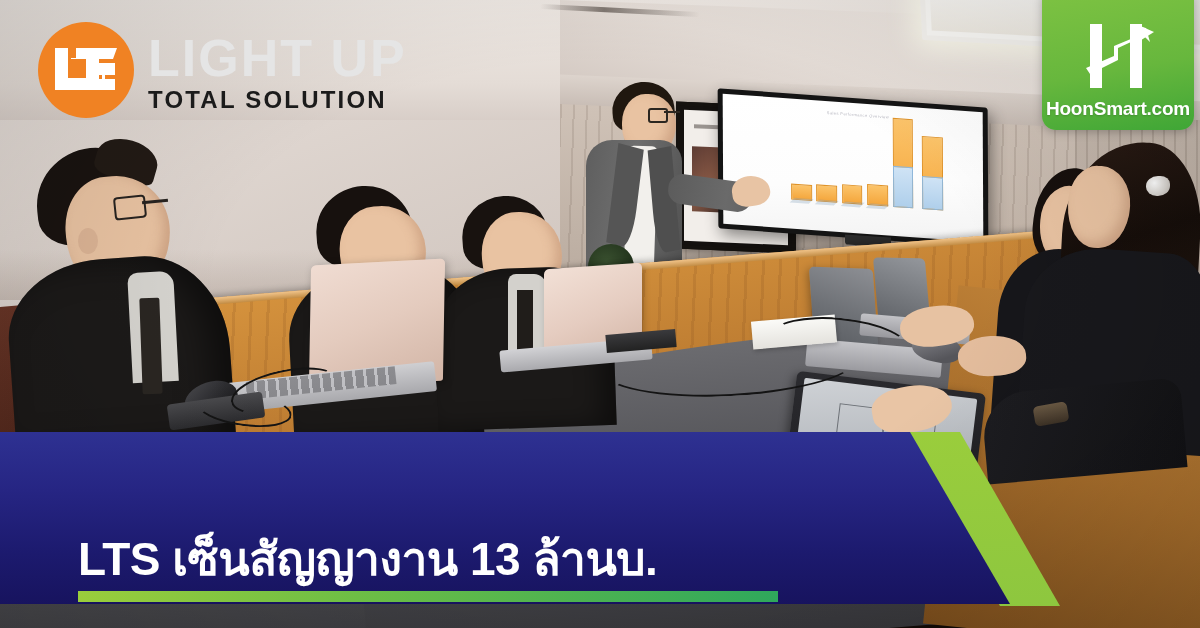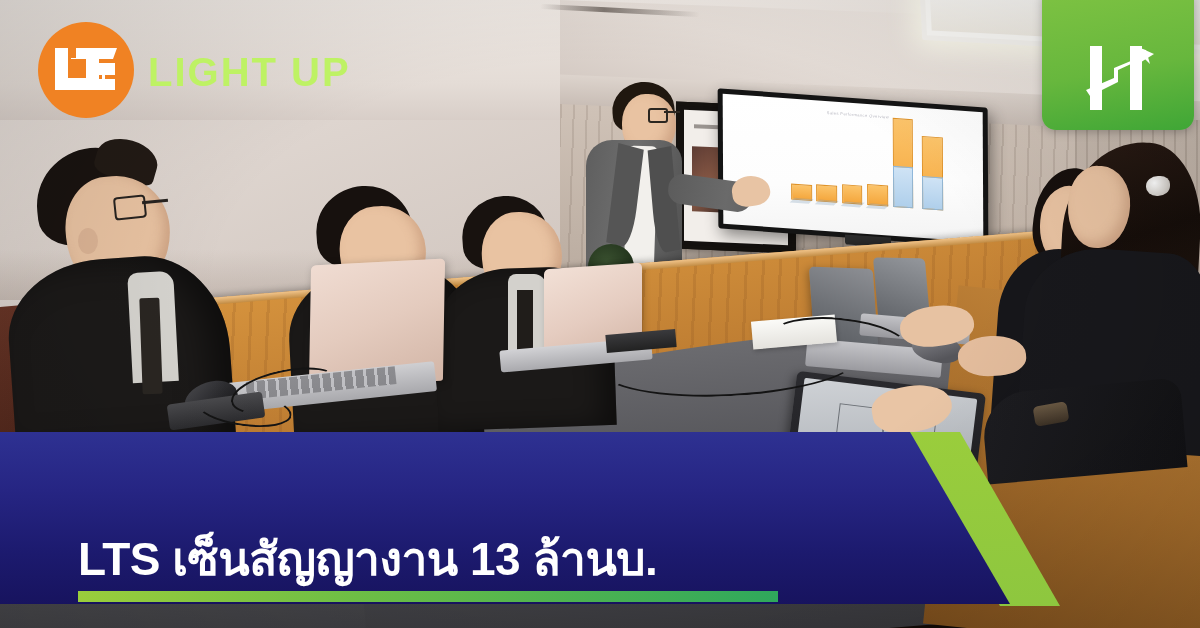--- a/index.html
+++ b/index.html
@@ -296,21 +296,21 @@
       background:radial-gradient(ellipse at 50% 45%, rgba(0,0,0,0) 45%, rgba(0,0,0,.16) 100%);
       pointer-events:none; }
 
   
   .lts-logo { position:absolute; left:38px; top:22px; display:flex; align-items:center; gap:14px; }
   .lts-circle { width:96px; height:96px; border-radius:50%; background:#F08223;
       position:relative; flex:none; }
   .lts-mark { position:absolute; left:50%; top:50%; transform:translate(-50%,-50%);
       width:66px; height:48px; }
   .lts-words { line-height:1; padding-top:4px; }
-  .lts-title { font-size:40px; font-weight:700; color:#bef264; letter-spacing:2px;
+  .lts-title { font-size:52px; font-weight:700; color:#e5e5e5; letter-spacing:2px;
       font-family:"Liberation Sans", sans-serif; }
   .lts-sub { font-size:24px; font-weight:700; color:#1b1b1b; letter-spacing:2.2px;
       margin-top:4px; font-family:"Liberation Sans", sans-serif; }
 
   .hs-logo { position:absolute; right:6px; top:-6px; width:152px; height:136px;
       background:linear-gradient(170deg,#7DC242 0%,#67B73D 55%,#3FA636 100%);
       border-radius:0 0 14px 14px; box-shadow:0 2px 10px rgba(0,0,0,.25);
       display:flex; flex-direction:column; align-items:center; justify-content:flex-end;
       padding-bottom:10px; }
   .hs-mark { position:relative; width:84px; height:78px; margin-bottom:2px; }
@@ -489,30 +489,32 @@
     <div class="lts-circle">
       <svg class="lts-mark" viewBox="0 0 66 48">
         <path d="M2 2 h13 v30 h22 v12 H2 Z" fill="#ffffff"></path>
         <path d="M18 2 h46 l-4 11 H46 v31 H33 V13 H18 Z" fill="#ffffff"></path>
         <path d="M40 17 h22 v12 H52 v4 h10 v11 H40 v-11 h9 v-4 h-9 Z" fill="#ffffff"></path>
         <path d="M15 2 h8 v10 h-8 Z" fill="#F08223"></path>
       </svg>
     </div>
     <div class="lts-words">
       <div class="lts-title">LIGHT UP</div>
+      <div class="lts-sub">TOTAL SOLUTION</div>
     </div>
   </div>
 
   <div class="hs-logo">
     <svg class="hs-mark" viewBox="0 0 84 78">
       <rect x="14" y="6" width="12" height="64" fill="#ffffff"></rect>
       <rect x="54" y="6" width="12" height="64" fill="#ffffff"></rect>
       <path d="M10 50 L38 38 L38 28 L62 18 L58 8 L70 10 L74 24 L68 18 L42 30 L42 42 L14 56 Z" fill="#ffffff"></path>
       <path d="M60 6 L78 14 L62 24 Z" fill="#ffffff"></path>
     </svg>
+    <div class="hs-word">HoonSmart.com</div>
   </div>
 
   <div class="banner-green"></div>
   <div class="banner">
     <div class="headline">
       <div class="hl1">LTS เซ็นสัญญางาน 13 ล้านบ.</div>
     </div>
     <div class="green-bar"></div>
   </div>
 

